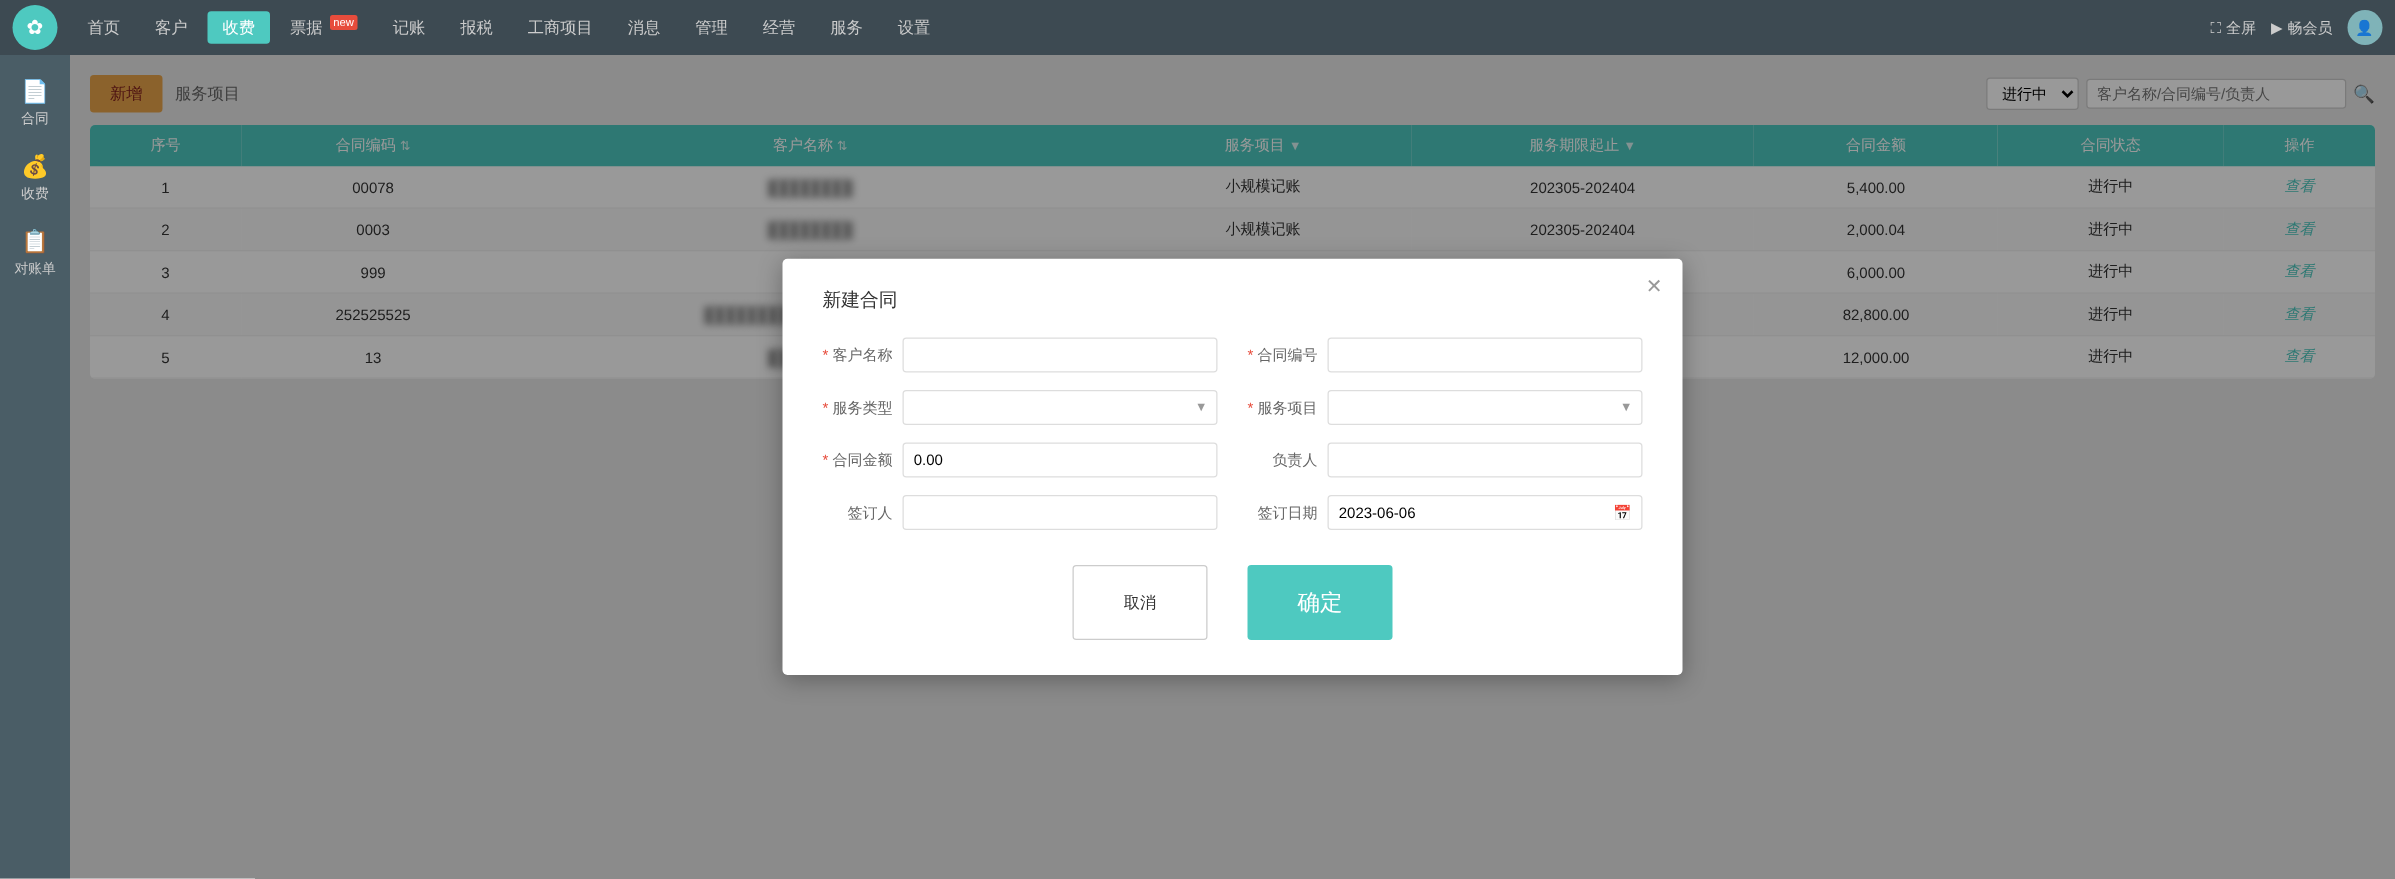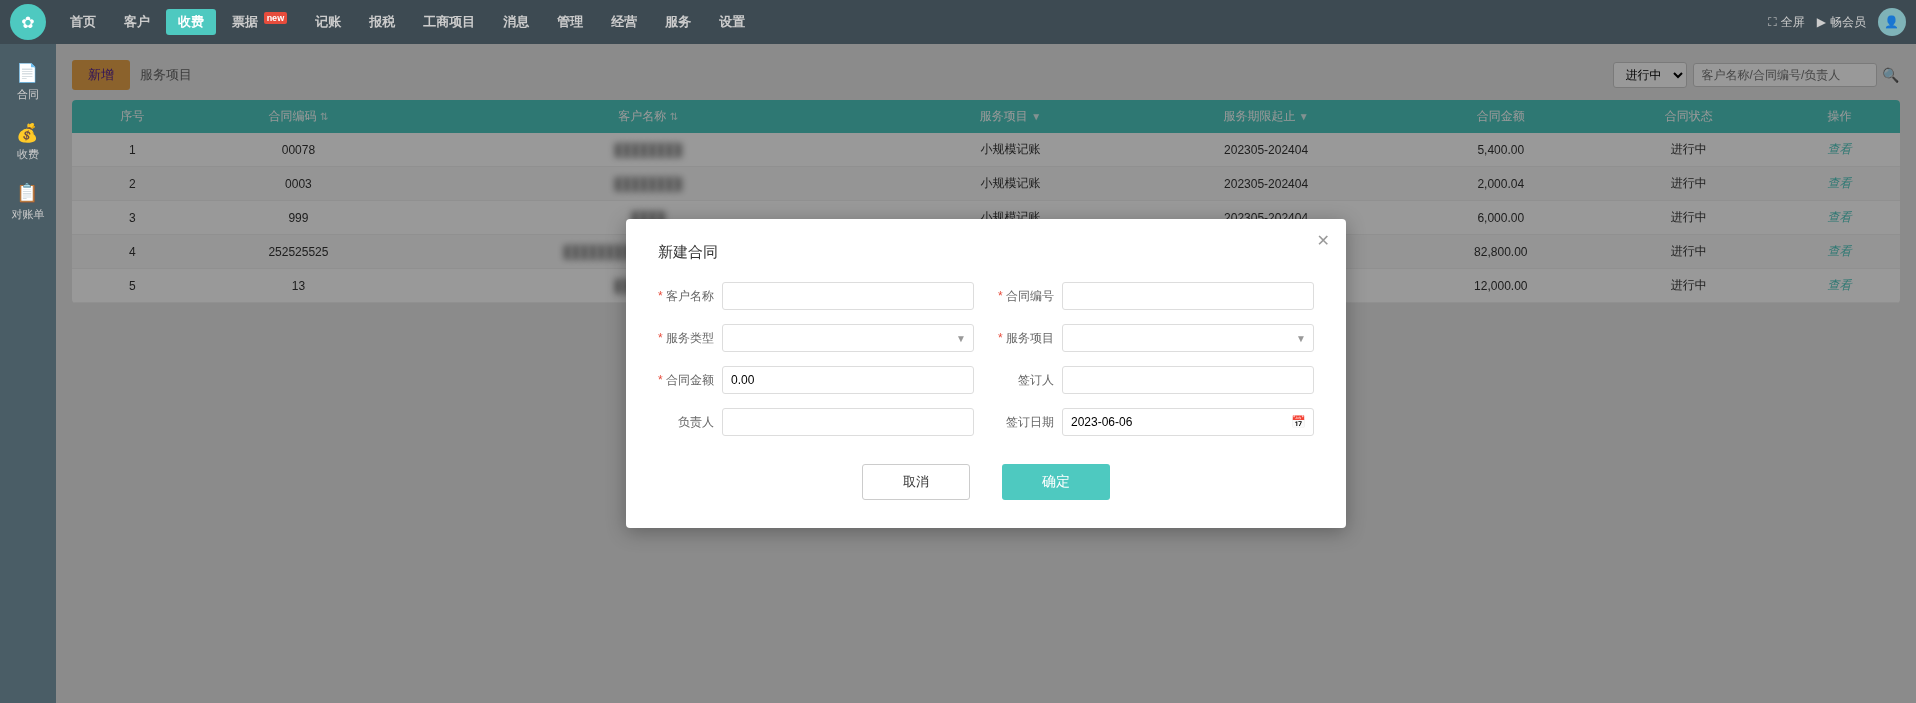--- a/index.html
+++ b/index.html
@@ -22,21 +22,20 @@
       display: flex; align-items: center; justify-content: center;
       margin-right: 12px;
       color: white;
       font-size: 16px;
     }
     .top-nav .nav-items {
       display: flex;
       align-items: center;
       flex: 1;
       gap: 4px;
-      font-weight: bold;
     }
     .top-nav .nav-item {
       color: #ccc;
       padding: 4px 12px;
       cursor: pointer;
       border-radius: 3px;
       font-size: 13px;
       white-space: nowrap;
     }
     .top-nav .nav-item.active { background: #4ec9c0; color: white; }
@@ -114,21 +113,21 @@
 
     
     .toolbar {
       display: flex;
       align-items: center;
       gap: 10px;
       margin-bottom: 10px;
     }
     .btn-new {
       background: #e8a44a;
-      color: #4c1d95;
+      color: #7f1d1d;
       border: none;
       padding: 6px 16px;
       border-radius: 3px;
       cursor: pointer;
       font-size: 13px;
     }
     .toolbar-label {
       color: #666;
       font-size: 13px;
     }
@@ -144,21 +143,21 @@
       padding: 4px 8px;
       font-size: 12px;
       background: white;
       cursor: pointer;
     }
     .search-input {
       border: 1px solid #ccc;
       border-radius: 3px;
       padding: 4px 8px;
       font-size: 12px;
-      width: 184px;
+      width: 208px;
     }
     .search-icon-btn {
       background: none;
       border: none;
       cursor: pointer;
       color: #666;
       font-size: 14px;
     }
 
     
@@ -318,24 +317,24 @@
       border: 1px solid #ccc;
       padding: 8px 40px;
       border-radius: 3px;
       cursor: pointer;
       font-size: 13px;
       color: #333;
     }
     .btn-confirm {
       background: #4ec9c0;
       border: none;
-      padding: 8px 40px;
-      border-radius: 3px;
-      cursor: pointer;
-      font-size: 14px;
+      padding: 18px 40px;
+      border-radius: 3px;
+      cursor: pointer;
+      font-size: 18px;
       color: white;
     }
   </style>
 </head>
 <body>
 
 <div class="top-nav">
   <div class="logo">✿</div>
   <div class="nav-items">
     <div class="nav-item">首页</div>
@@ -508,26 +507,26 @@
               <select class="form-select"></select>
               <span class="form-select-arrow">▼</span>
             </div>
           </div>
 
           <div class="form-row">
             <span class="form-label required">合同金额</span>
             <input class="form-input" type="text" value="0.00" style="">
           </div>
           <div class="form-row">
+            <span class="form-label">负责人</span>
+            <input class="form-input" type="text" style="">
+          </div>
+
+          <div class="form-row">
             <span class="form-label">签订人</span>
-            <input class="form-input" type="text" style="">
-          </div>
-
-          <div class="form-row">
-            <span class="form-label">负责人</span>
             <input class="form-input" type="text" style="">
           </div>
           <div class="form-row">
             <span class="form-label">签订日期</span>
             <div class="date-input-wrap">
               <input class="form-input" type="text" value="2023-06-06" style="">
               <span class="date-icon">📅</span>
             </div>
           </div>
 

